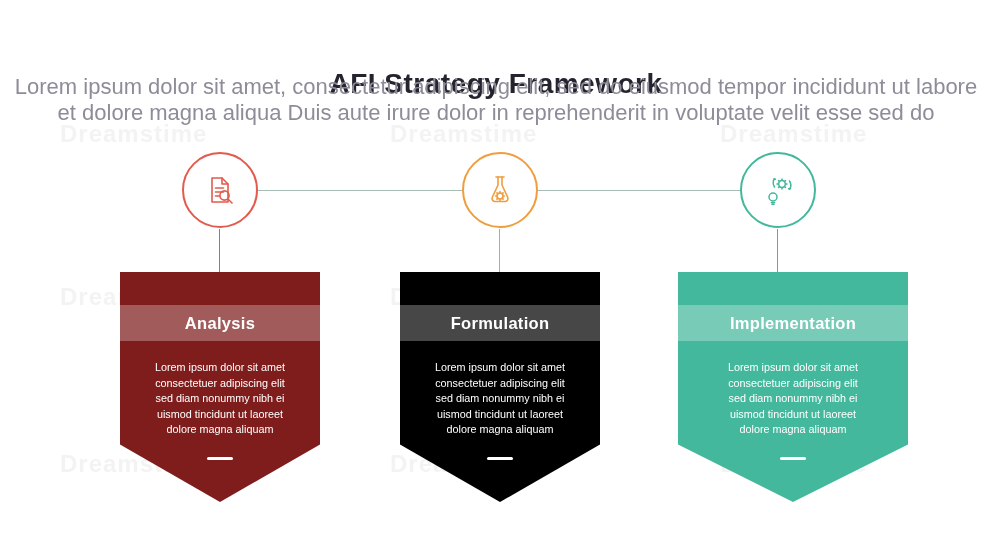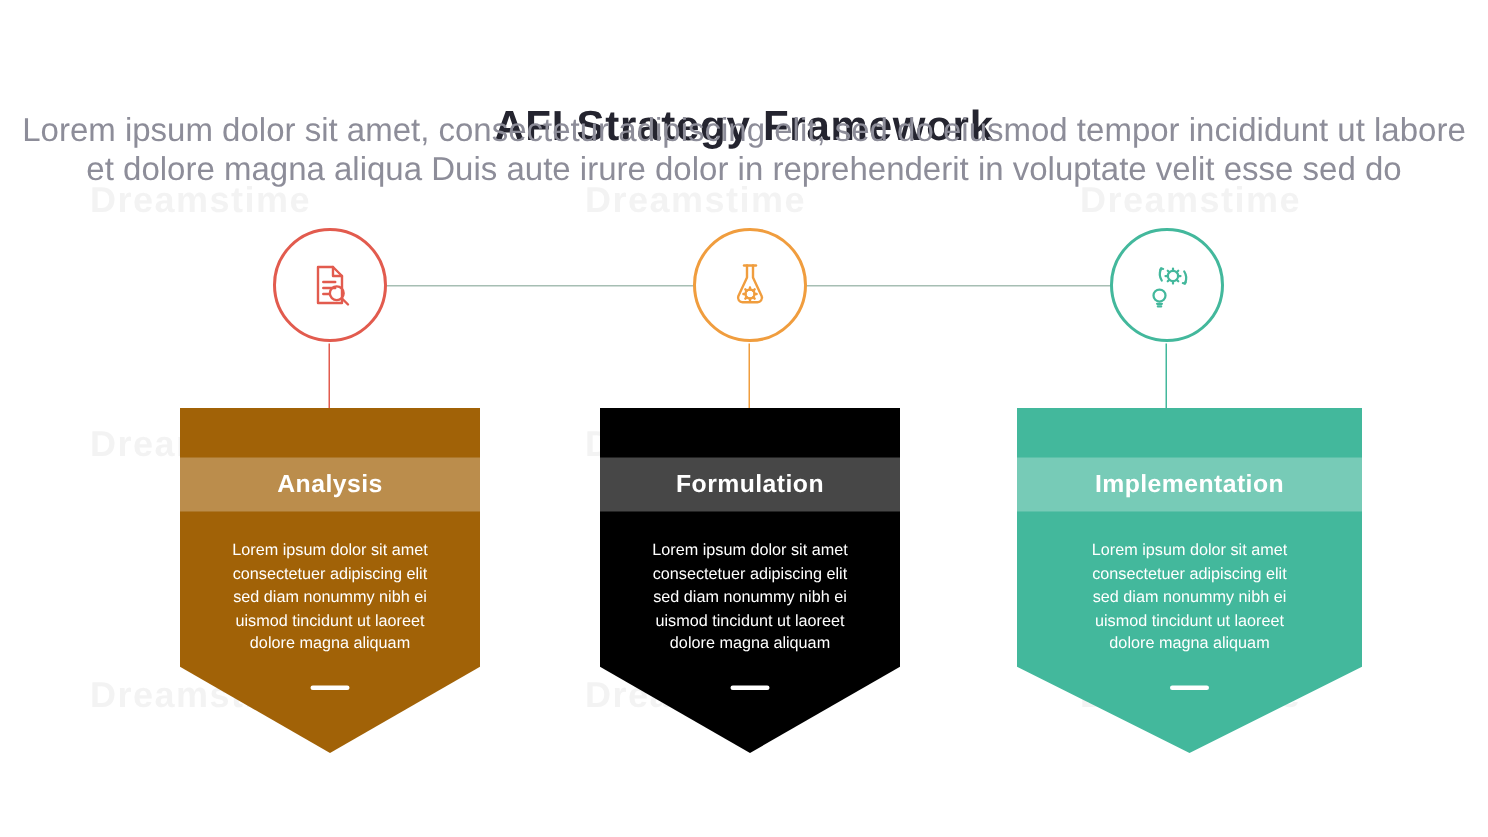--- a/index.html
+++ b/index.html
@@ -43,21 +43,21 @@
   }
   .circle.s1 { left:182px; color:#e25b4e; }
   .circle.s2 { left:462px; color:#f09d3e; }
   .circle.s3 { left:740px; color:#43b89c; }
   .circle svg { display:block; }
 
   .card {
     position:absolute; top:272px; width:200px; height:230px; color:#ffffff;
     clip-path:polygon(0 0, 100% 0, 100% 75%, 50% 100%, 0 75%);
   }
-  .card.s1 { left:120px; background:#a16207; }
+  .card.s1 { left:120px; background:#7f1d1d; }
   .card.s2 { left:400px; background:#000000; }
   .card.s3 { left:678px; background:#43b89c;padding-left:30px; }
 
   .band {
     position:absolute; top:33px; left:0; right:0; height:36px;
     background:rgba(255,255,255,0.28);
     display:flex; align-items:center; justify-content:center;
     font-size:16.5px; font-weight:bold; letter-spacing:0.3px;
   }
   .cardbody {

